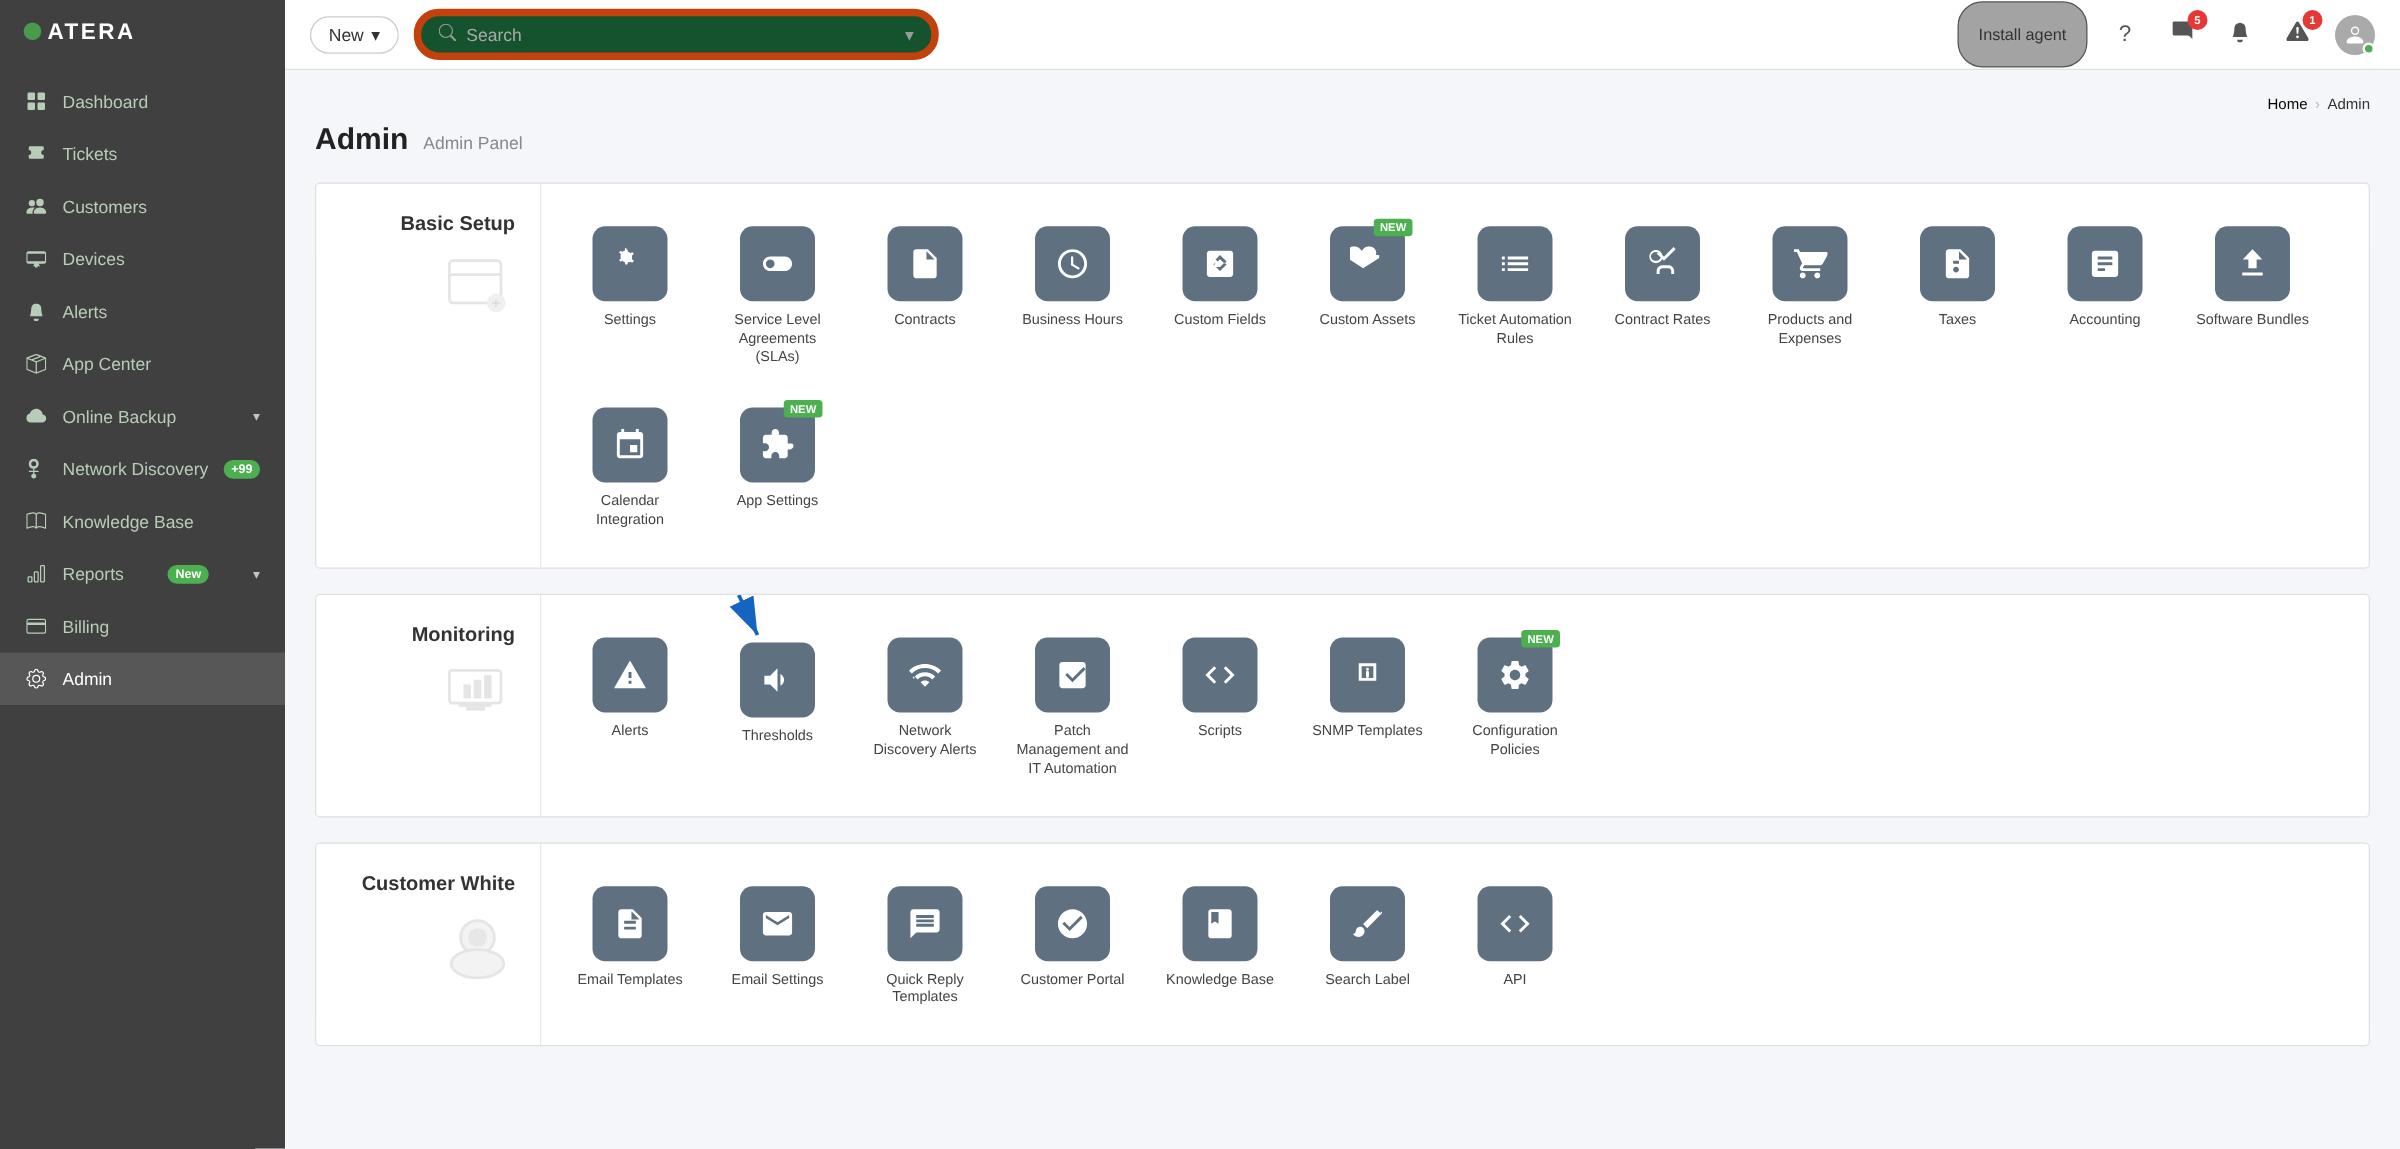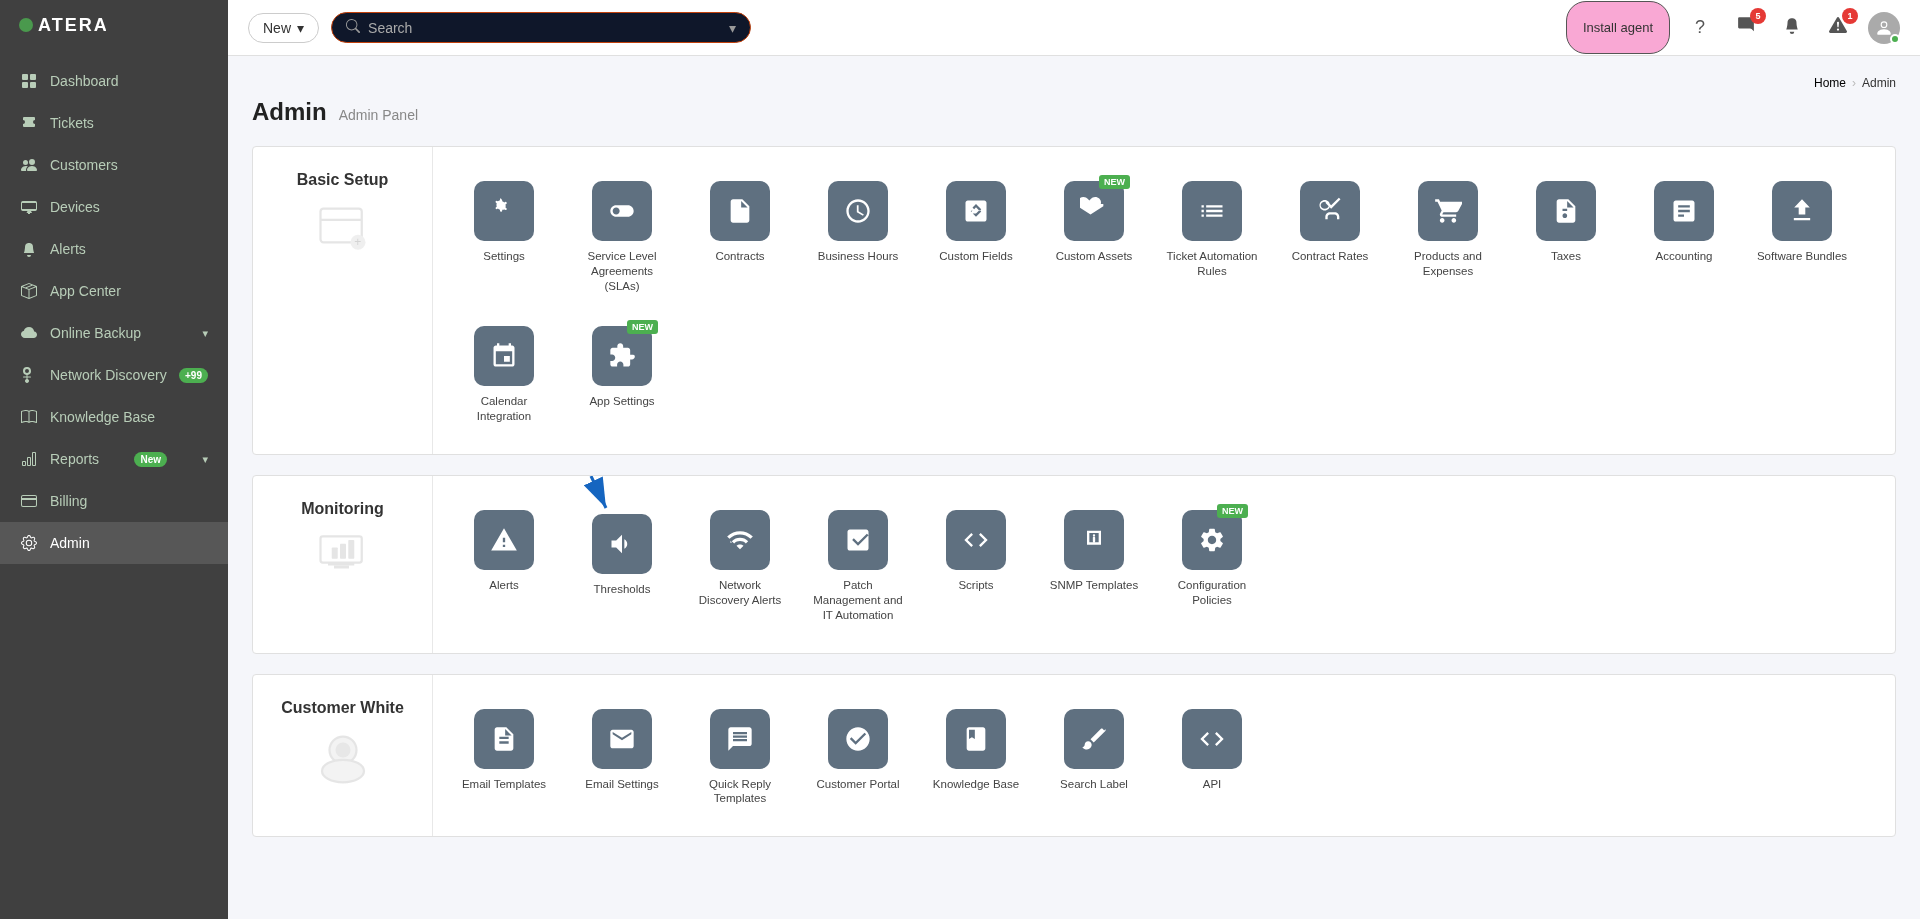--- a/index.html
+++ b/index.html
@@ -80,37 +80,37 @@
       display: flex;
       align-items: center;
       gap: 6px;
       color: #333;
     }
     .search-bar {
       flex: 1;
       max-width: 420px;
       display: flex;
       align-items: center;
-      border: 1px solid #c2410c;
+      border: 6px solid #c2410c;
       border-radius: 20px;
       padding: 6px 14px;
       gap: 8px;
-      background: #0f172a;
+      background: #14532d;
       color: #999;
       font-size: 14px;
     }
     .topbar-right {
       margin-left: auto;
       display: flex;
       align-items: center;
       gap: 14px;
     }
     .install-agent-btn {
       border: 1px solid #555;
-      background: #f9a8d4;
+      background: #a3a3a3;
       border-radius: 20px;
       padding: 18px 16px;
       font-size: 13px;
       cursor: pointer;
       color: #333;
     }
     .icon-btn {
       position: relative;
       cursor: pointer;
       width: 32px;
@@ -199,21 +199,21 @@
       border-radius: 4px;
       margin-bottom: 20px;
     }
     .section-label {
       width: 180px;
       min-width: 180px;
       padding: 24px 20px;
       border-right: 1px solid #e8e8e8;
       display: flex;
       flex-direction: column;
-      align-items: center;
+      align-items: flex-end;
       gap: 12px;
     }
     .section-title {
       font-size: 16px;
       font-weight: 600;
       color: #333;
     }
     .section-icon {
       color: #bbb;
       font-size: 40px;

